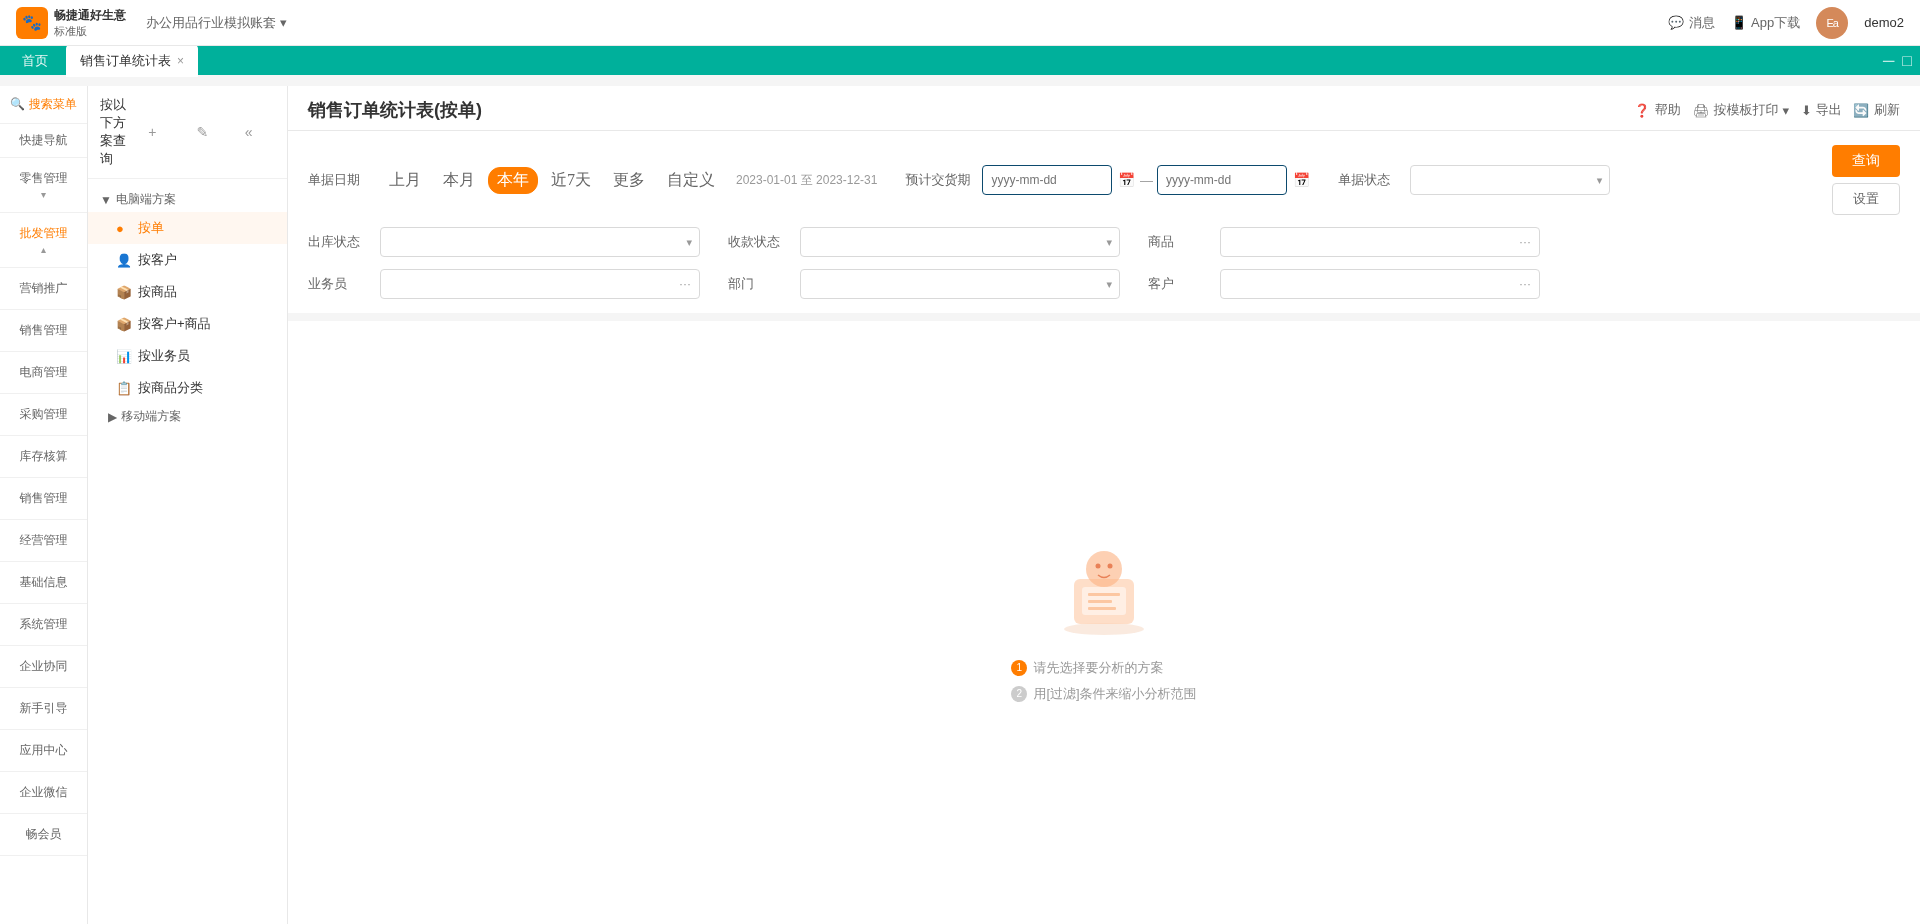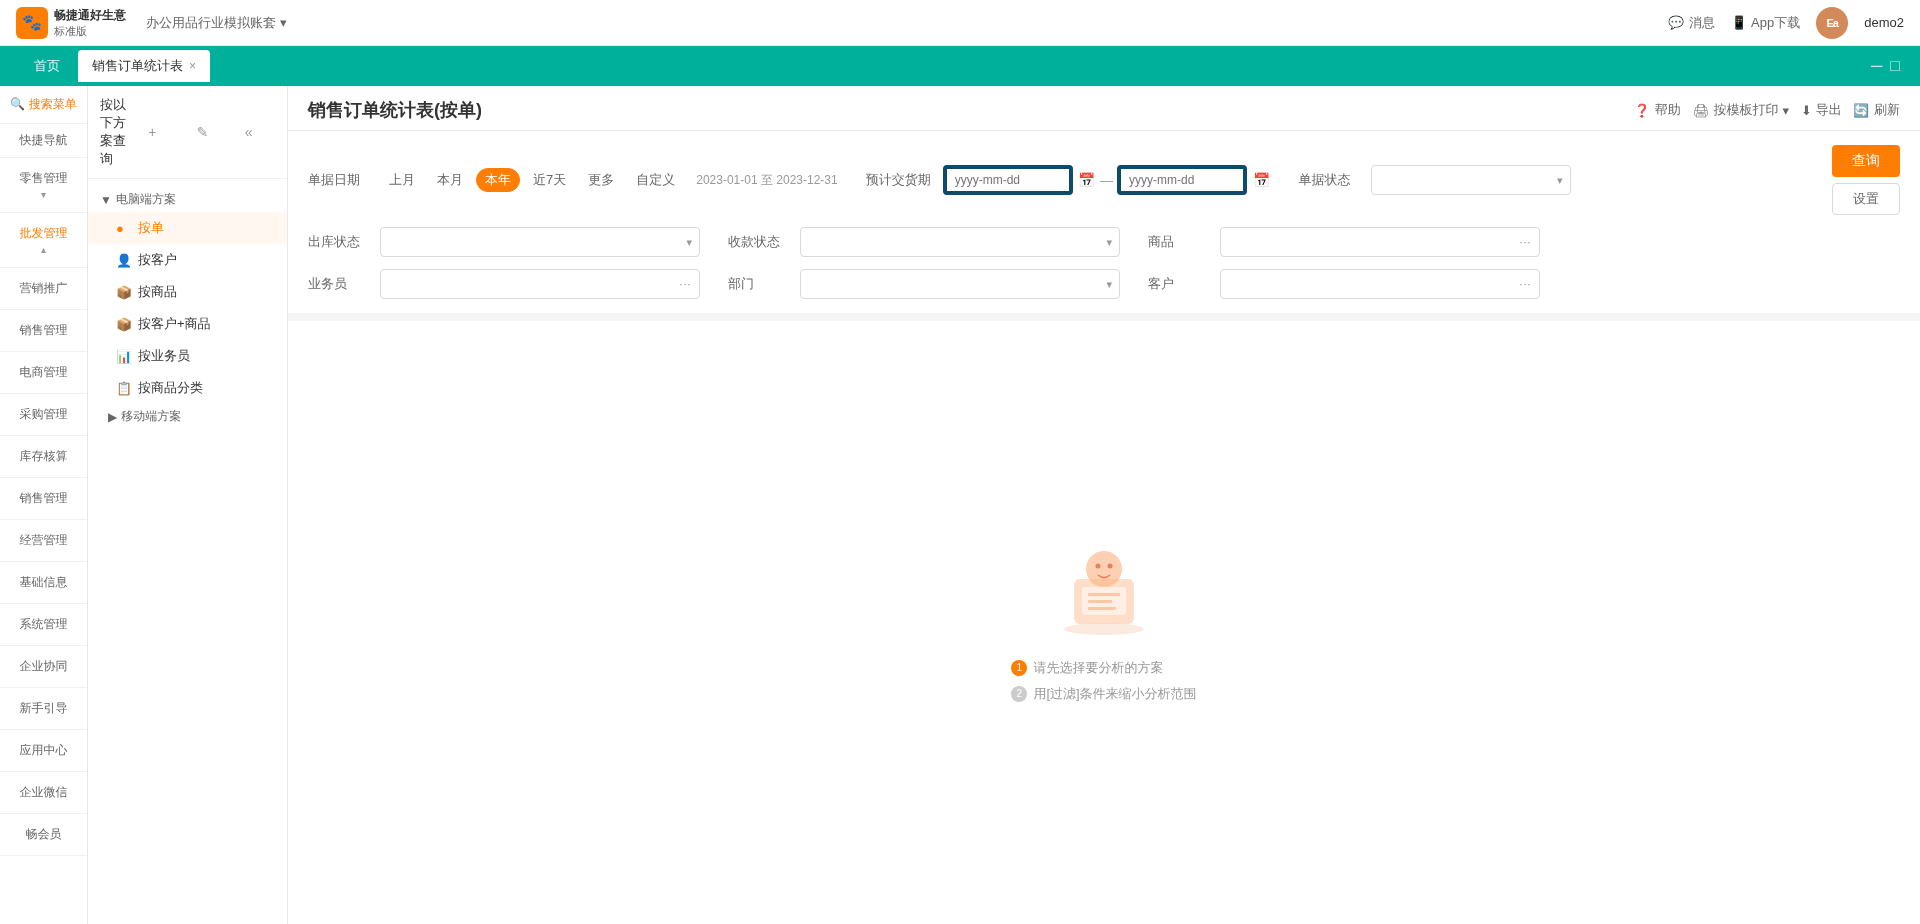--- a/index.html
+++ b/index.html
@@ -22,25 +22,25 @@
     .logo-text { font-size: 11px; color: #666; line-height: 1.3; }
     .app-name { font-weight: bold; font-size: 12px; color: #333; }
     .top-bar-center { display: flex; align-items: center; gap: 8px; flex: 1; margin: 0 20px; }
     .workspace-selector { display: flex; align-items: center; gap: 4px; color: #666; font-size: 13px; cursor: pointer; }
     .top-bar-right { display: flex; align-items: center; gap: 16px; }
     .top-bar-btn { display: flex; align-items: center; gap: 4px; color: #666; font-size: 13px; cursor: pointer; }
     .user-avatar { width: 32px; height: 32px; border-radius: 50%; background: #ff7d00; display: flex; align-items: center; justify-content: center; color: white; font-size: 14px; overflow: hidden; }
 
     
     .tab-bar {
-      height: 40px;
+      height: 29px;
       background: #00b09b;
       display: flex;
       align-items: center;
-      padding: 0 20px;
+      padding: 0 8px;
       position: fixed; top: 46px; left: 0; right: 0; z-index: 99;
     }
     .tab-item {
       height: 32px;
       padding: 0 14px;
       display: flex;
       align-items: center;
       gap: 6px;
       cursor: pointer;
       border-radius: 4px 4px 0 0;
@@ -196,32 +196,33 @@
       padding: 0 8px;
       background: #fff;
       font-size: 13px;
       color: #999;
     }
     .filter-field-inner .more-btn { margin-left: auto; color: #999; font-size: 12px; }
     .date-filter { display: flex; align-items: center; gap: 4px; }
     .date-tag {
       padding: 2px 8px;
       border-radius: 3px;
-      font-size: 13px;
+      font-size: 16px;
       cursor: pointer;
       color: #666;
       border: 1px solid transparent;
+      font-family: Liberation Serif, serif;
     }
     .date-tag.active { background: #ff7d00; color: #fff; border-color: #ff7d00; border-radius: 12px; }
     .date-range { font-size: 12px; color: #999; margin-left: 8px; }
     .date-input-wrap { display: flex; align-items: center; gap: 4px; }
     .date-input {
       width: 130px;
       height: 30px;
-      border: 4px solid #0c4a6e;
+      border: 1px solid #0c4a6e;
       border-radius: 4px;
       padding: 0 8px;
       font-size: 12px;
       color: #a21caf;
       background: #fff;
     }
     .date-sep { color: #999; }
     .calendar-icon { color: #ccc; font-size: 14px; cursor: pointer; margin-left: 2px; }
     .query-btn {
       height: 32px;
@@ -328,21 +329,21 @@
   </div>
   <div class="top-bar-right">
     <div class="top-bar-btn">
       <span>💬</span>
       <span>消息</span>
     </div>
     <div class="top-bar-btn">
       <span>📱</span>
       <span>App下载</span>
     </div>
-    <div class="user-avatar" style="background:#d4895a; font-size:11px; font-weight:bold; letter-spacing:-1px;">Ea</div>
+    <div class="user-avatar" style="background:#d4895a; font-size:11px; font-weight:normal; letter-spacing:-1px;">Ea</div>
     <span style="font-size:13px;color:#333;cursor:pointer;">demo2</span>
   </div>
 </div>
 
 <div class="tab-bar">
   <div class="tab-item home">
     <span>首页</span>
   </div>
   <div class="tab-item active" style="margin-left:4px;">
     <span>销售订单统计表</span>

